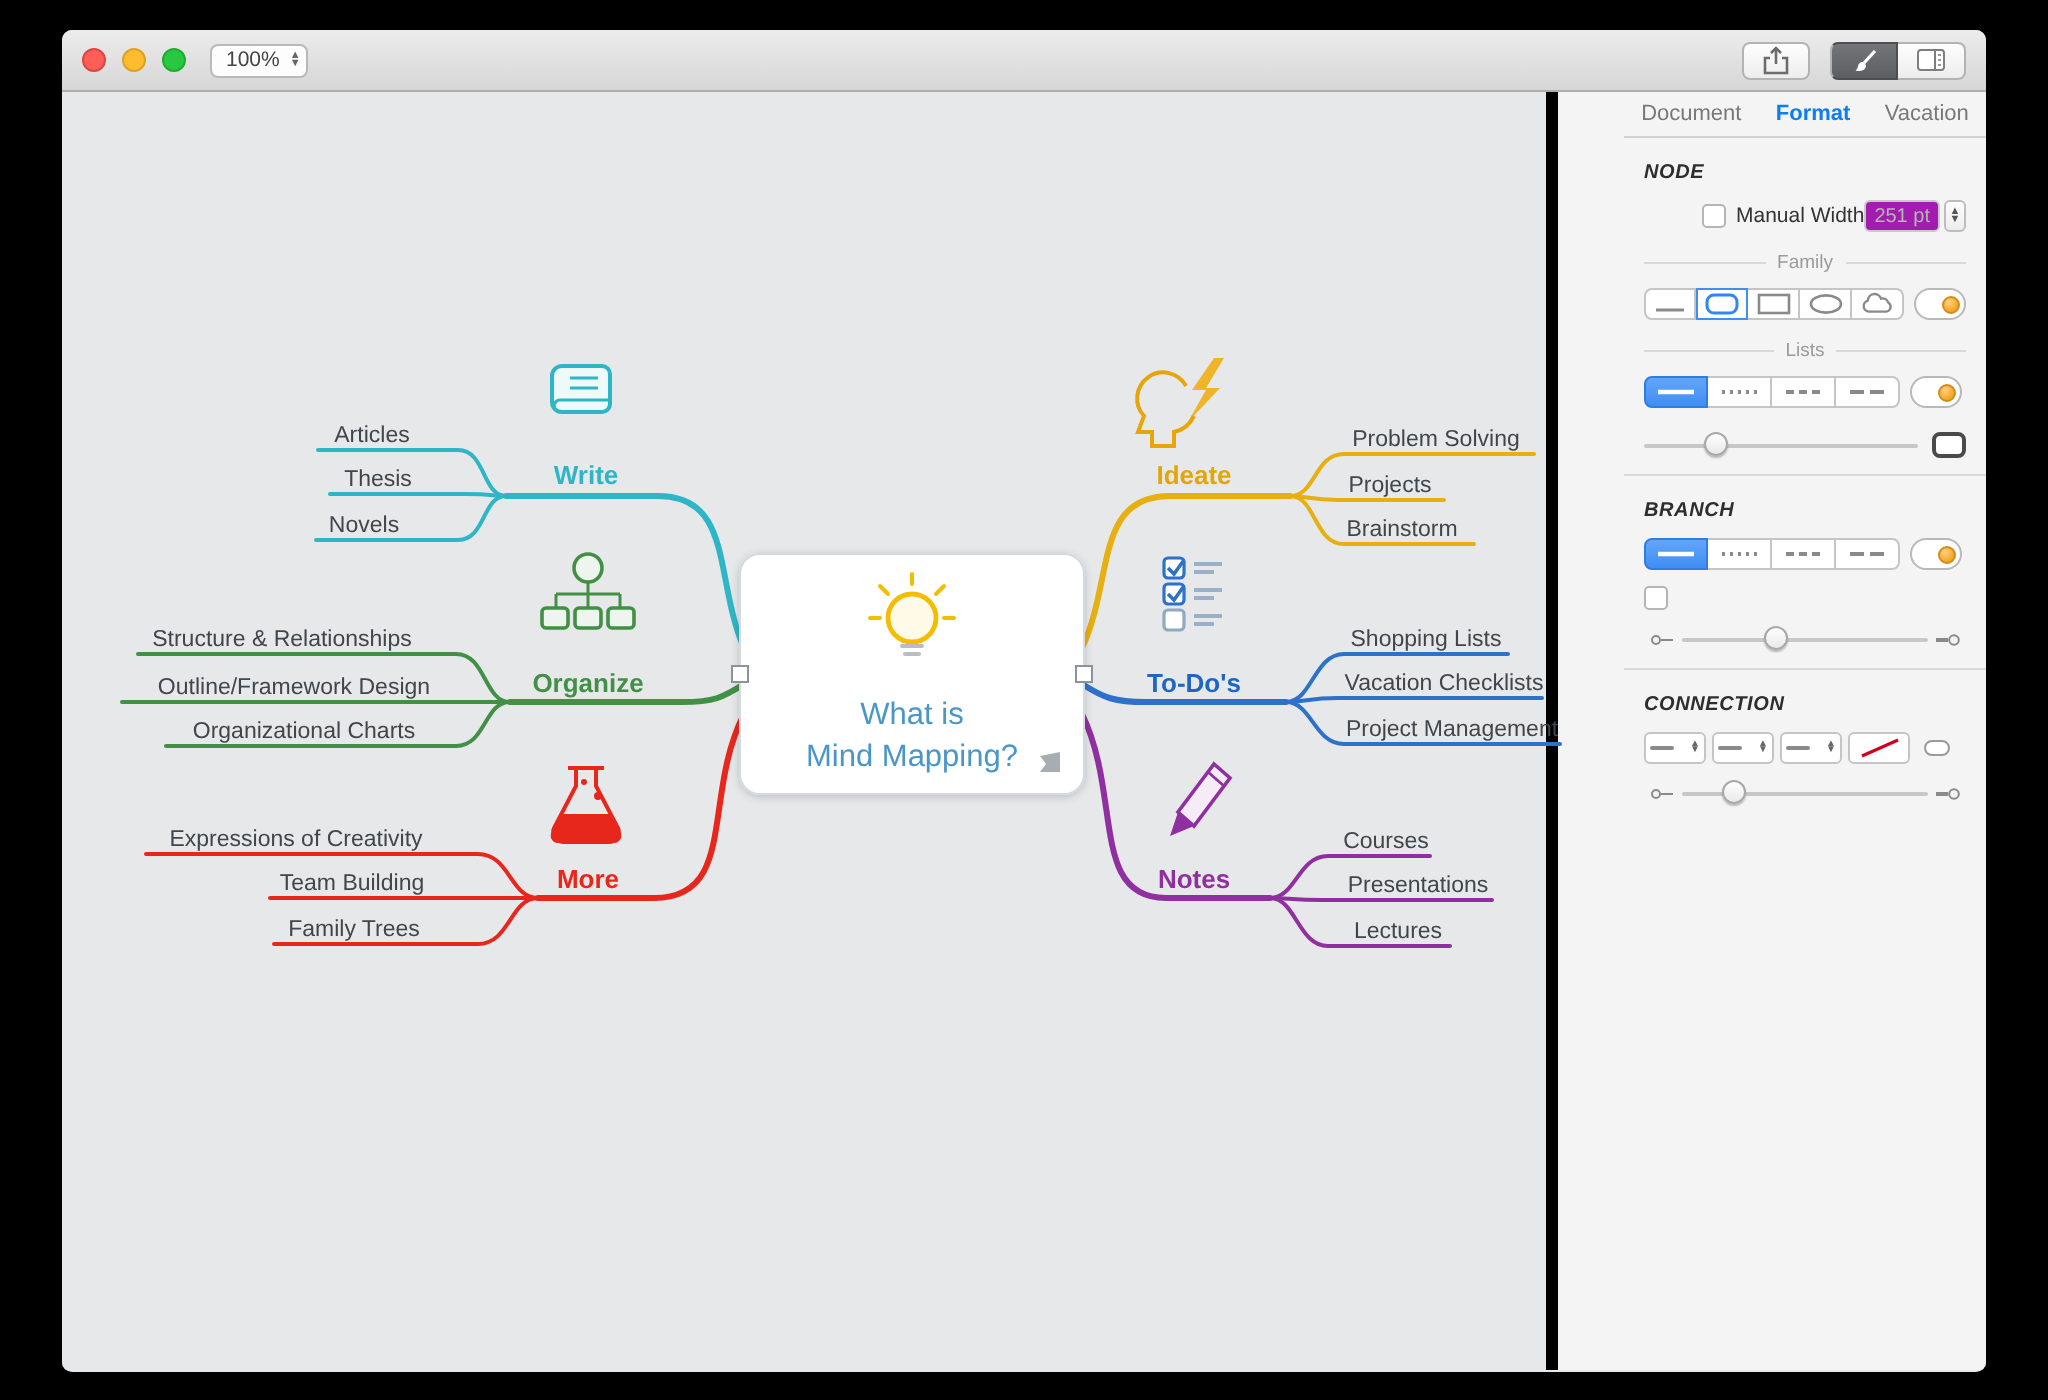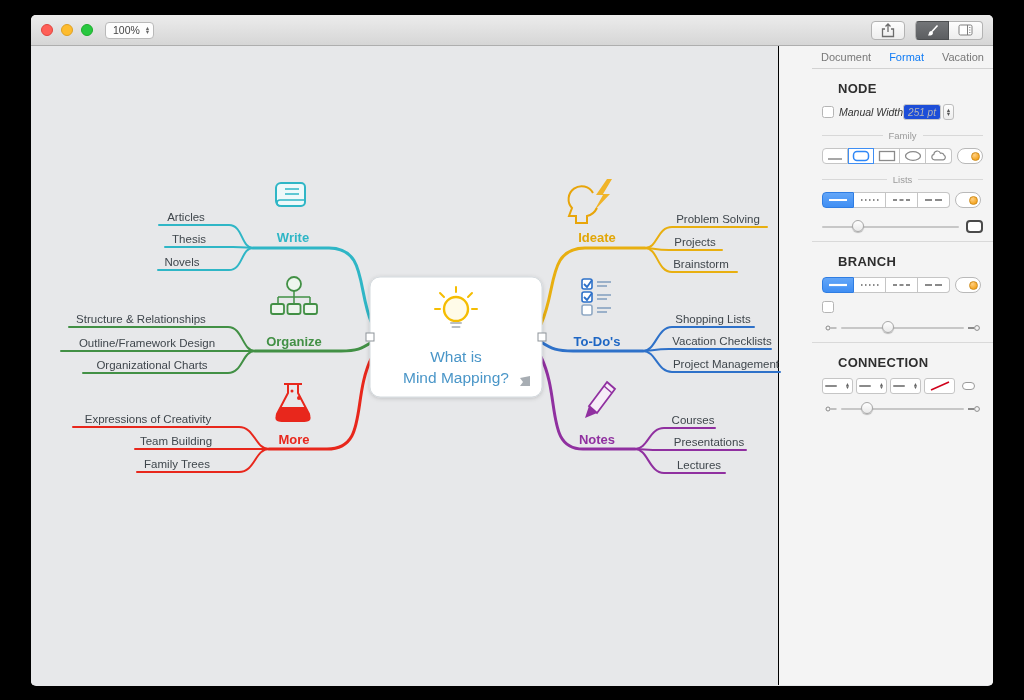--- a/index.html
+++ b/index.html
@@ -29,31 +29,31 @@
   .tb-seg .tb-btn:first-child { border-radius:4px 0 0 4px; border-left:1px solid #b3b3b3; }
   .tb-seg .tb-btn:last-child { border-radius:0 4px 4px 0; }
   .tb-btn.active { background:linear-gradient(#737578,#5c5e61); border-color:#4c4e50; }
 
   
   .main { display:flex; height:639px; }
   .canvas { width:777px; position:relative; background:#e7e8ea; }
   .canvas svg { position:absolute; left:0; top:0; }
 
   
-  .inspector { width:221px; background:#f4f4f4; border-left:1px solid #000000; color:#333;padding-left:33px; }
+  .inspector { width:221px; background:#f4f4f4; border-left:6px solid #000000; color:#333;padding-left:33px; }
   .tabs { height:23px; display:flex; align-items:center; justify-content:space-around; border-bottom:1px solid #d2d2d2;
     font-size:11px; color:#787878; }
-  .tabs .tab.active { color:#0f7bf5; font-weight:normal; }
+  .tabs .tab.active { color:#0f7bf5; font-weight:bold; }
   .pane { padding:8px 10px 0 10px; }
-  .sec-h { font-size:13px; font-weight:bold; color:#2e2e2e; letter-spacing:.3px; margin:4px 16px 8px; }
+  .sec-h { font-size:10px; font-weight:bold; color:#2e2e2e; letter-spacing:.3px; margin:4px 0 8px;font-style:italic; }
   .row { display:flex; align-items:center; margin-bottom:8px; }
-  .row.between { justify-content:flex-start;font-style:italic; }
+  .row.between { justify-content:flex-end; }
   .checkbox { width:12px; height:12px; background:#fff; border:1px solid #b5b5b5; border-radius:2.5px; flex:none; }
   .cb-label { font-size:10.5px; margin-left:5px; color:#333; }
-  .field { height:16px; background:#1d4ed8; border:1px solid #c9c9c9; border-radius:3px; font-size:10px;
+  .field { height:16px; background:#a21caf; border:1px solid #c9c9c9; border-radius:3px; font-size:10px;
     color:#b6b6b6; display:flex; align-items:center; padding:0 4px; }
   .stepper { width:11px; height:16px; background:linear-gradient(#fdfdfd,#ededed); border:1px solid #bdbdbd;
     border-radius:3px; margin-left:2px; display:flex; flex-direction:column; align-items:center; justify-content:center;
     font-size:5.5px; line-height:4px; color:#555; }
   .divider-label { display:flex; align-items:center; gap:6px; font-size:9.5px; color:#9b9b9b; margin:10px 0 7px; }
   .divider-label .dl-line { flex:1; height:1px; background:#d8d8d8; }
   .seg { display:flex; }
   .seg .cell { width:26px; height:16px; background:#fff; border:1px solid #c5c5c5; border-left:none;
     display:flex; align-items:center; justify-content:center; }
   .seg .cell:first-child { border-left:1px solid #c5c5c5; border-radius:4px 0 0 4px; }

